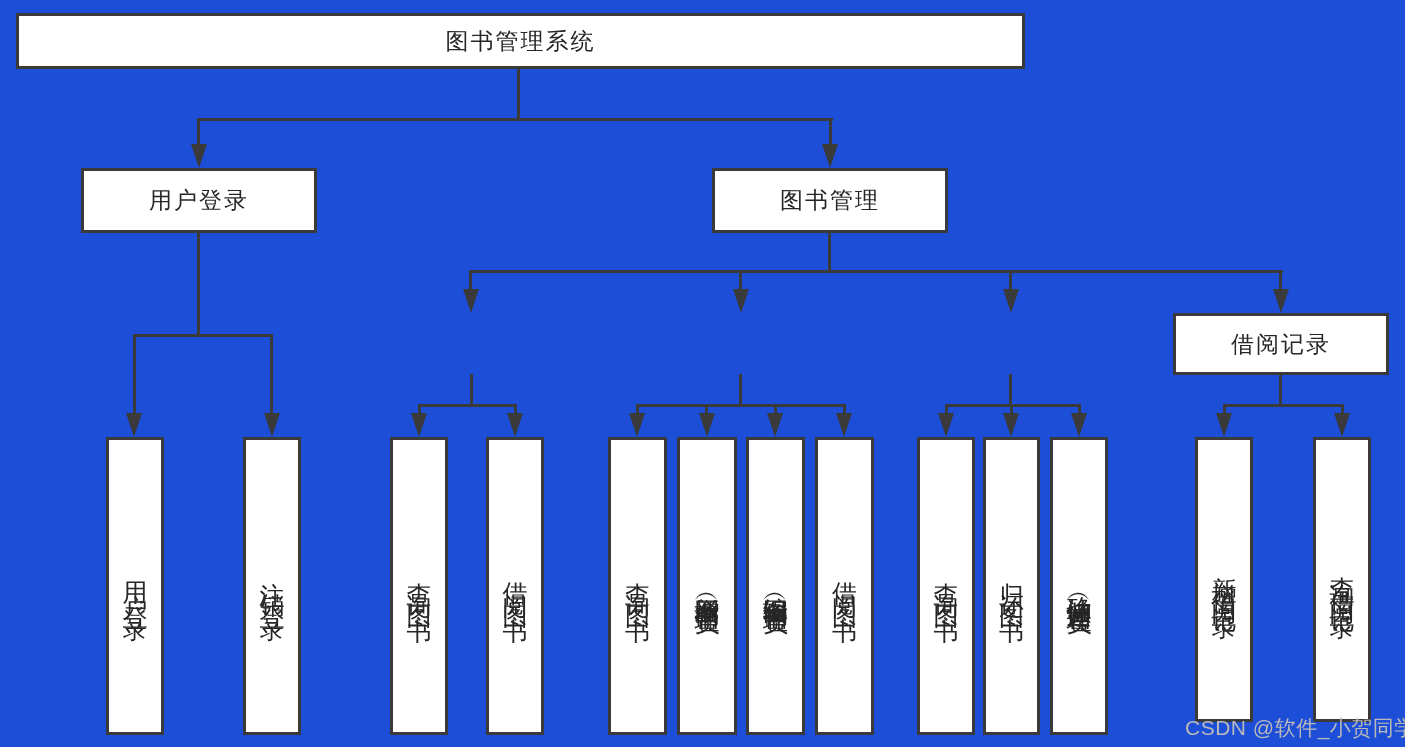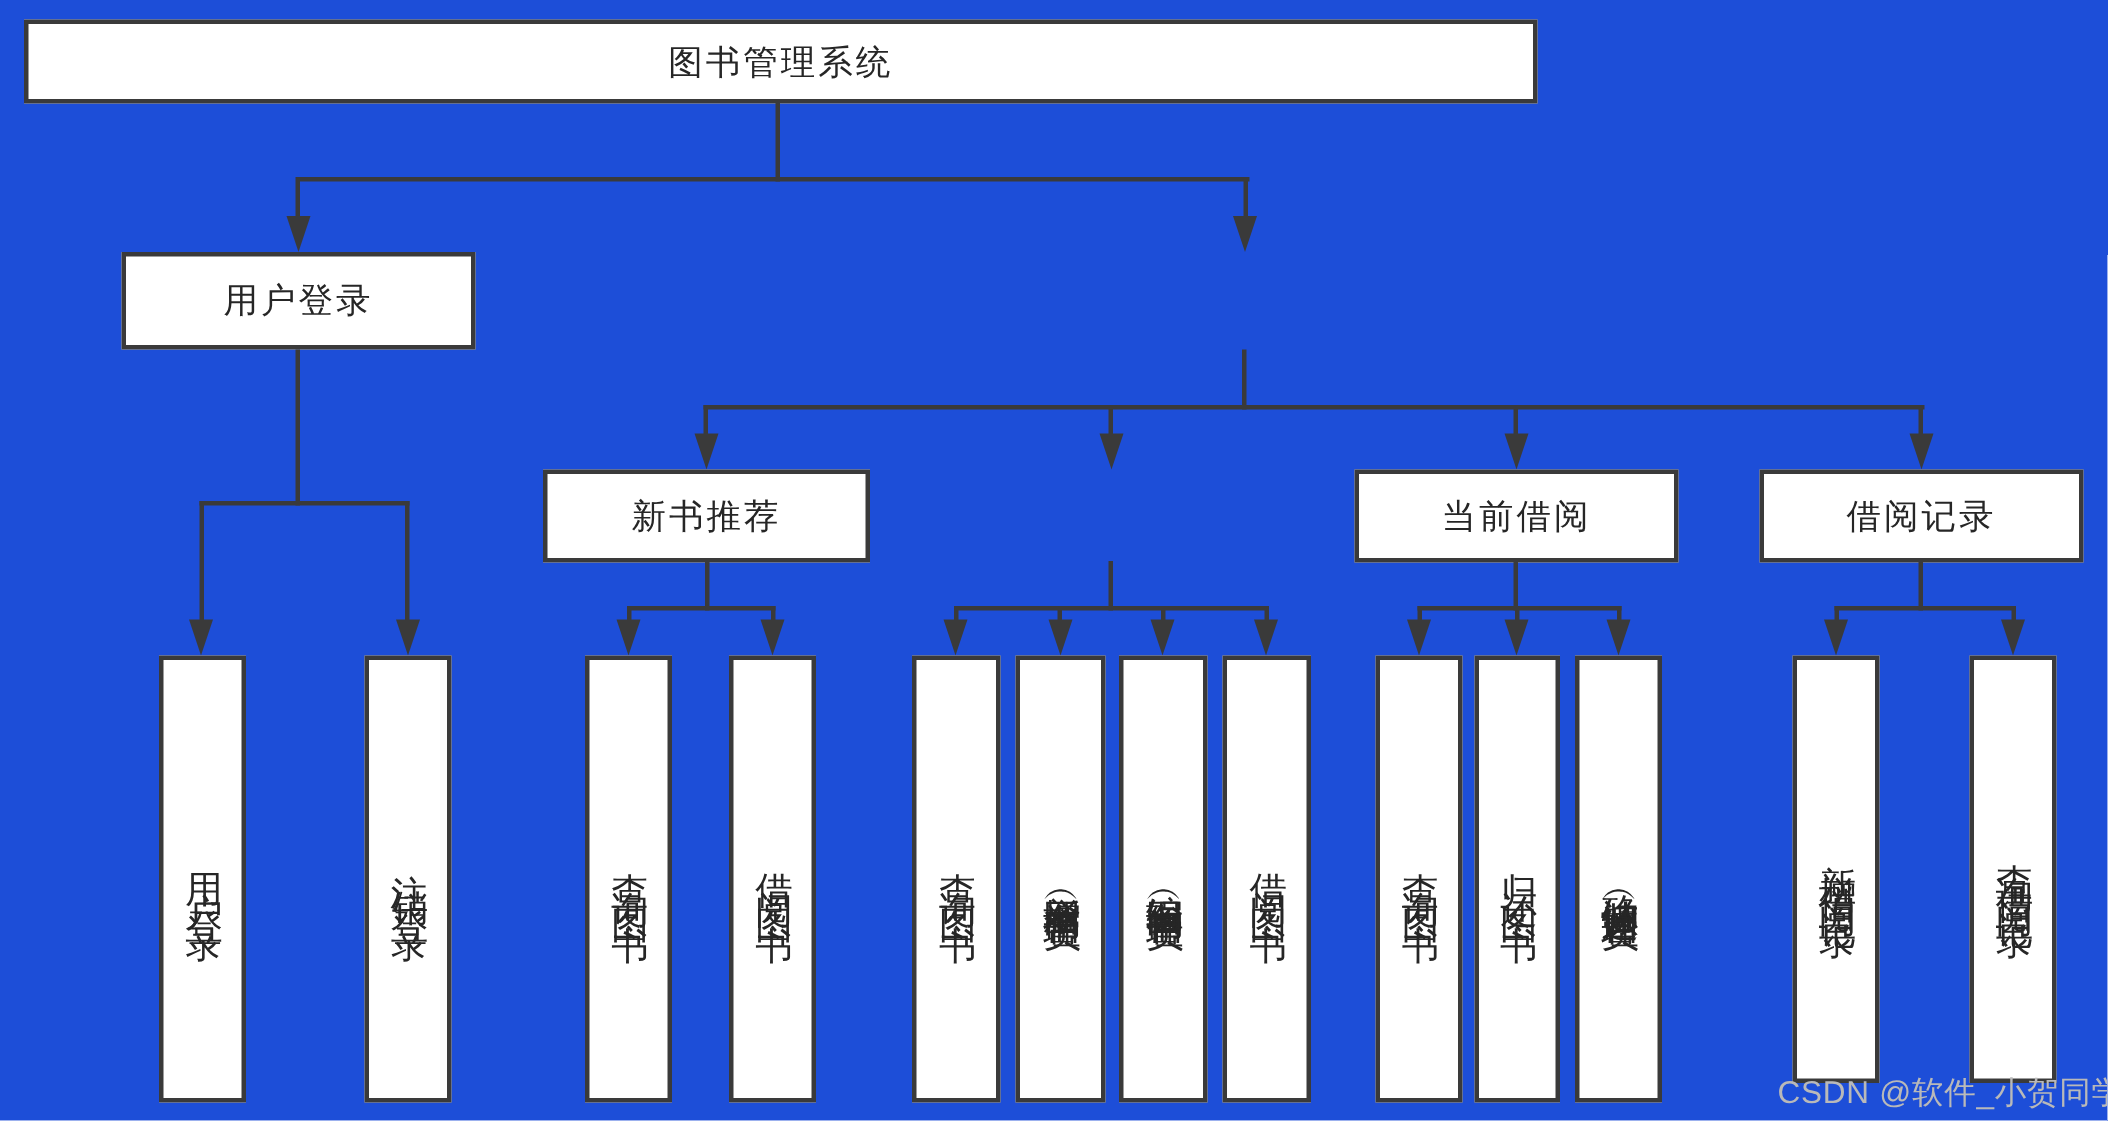--- a/index.html
+++ b/index.html
@@ -38,41 +38,40 @@
   <div class="box h" style="left:16px;top:13px;width:1009px;height:56px">图书管理系统</div>
 
   <i class="ln" style="left:517px;top:68px;width:3px;height:53px"></i>
   <i class="ln" style="left:198px;top:118px;width:635px;height:3px"></i>
   <i class="ln" style="left:197px;top:118px;width:3px;height:28px"></i>
   <i class="ah" style="left:191px;top:144px"></i>
   <i class="ln" style="left:829px;top:118px;width:3px;height:28px"></i>
   <i class="ah" style="left:822px;top:144px"></i>
 
   <div class="box h" style="left:81px;top:168px;width:236px;height:65px">用户登录</div>
+  <div class="box h" style="left:712px;top:168px;width:236px;height:65px">图书管理</div>
 
   <i class="ln" style="left:197px;top:233px;width:3px;height:104px"></i>
   <i class="ln" style="left:133px;top:334px;width:140px;height:3px"></i>
   <i class="ln" style="left:133px;top:334px;width:3px;height:84px"></i>
   <i class="ah" style="left:126px;top:413px"></i>
   <i class="ln" style="left:270px;top:334px;width:3px;height:84px"></i>
   <i class="ah" style="left:264px;top:413px"></i>
 
   <i class="ln" style="left:828px;top:233px;width:3px;height:40px"></i>
   <i class="ln" style="left:469px;top:270px;width:814px;height:3px"></i>
   <i class="ln" style="left:469px;top:270px;width:3px;height:21px"></i>
   <i class="ah" style="left:463px;top:289px"></i>
   <i class="ln" style="left:739px;top:270px;width:3px;height:21px"></i>
   <i class="ah" style="left:733px;top:289px"></i>
   <i class="ln" style="left:1009px;top:270px;width:3px;height:21px"></i>
   <i class="ah" style="left:1003px;top:289px"></i>
   <i class="ln" style="left:1279px;top:270px;width:3px;height:21px"></i>
   <i class="ah" style="left:1273px;top:289px"></i>
 
-  <div class="box h" style="left:362px;top:313px;width:218px;height:62px">新书推荐</div>
-  <div class="box h" style="left:903px;top:313px;width:216px;height:62px">当前借阅</div>
   <div class="box h" style="left:1173px;top:313px;width:216px;height:62px">借阅记录</div>
 
   <i class="ln" style="left:470px;top:374px;width:3px;height:33px"></i>
   <i class="ln" style="left:418px;top:404px;width:99px;height:3px"></i>
   <i class="ln" style="left:418px;top:404px;width:3px;height:14px"></i>
   <i class="ah" style="left:411px;top:413px"></i>
   <i class="ln" style="left:514px;top:404px;width:3px;height:14px"></i>
   <i class="ah" style="left:507px;top:413px"></i>
 
   <i class="ln" style="left:739px;top:374px;width:3px;height:33px"></i>

